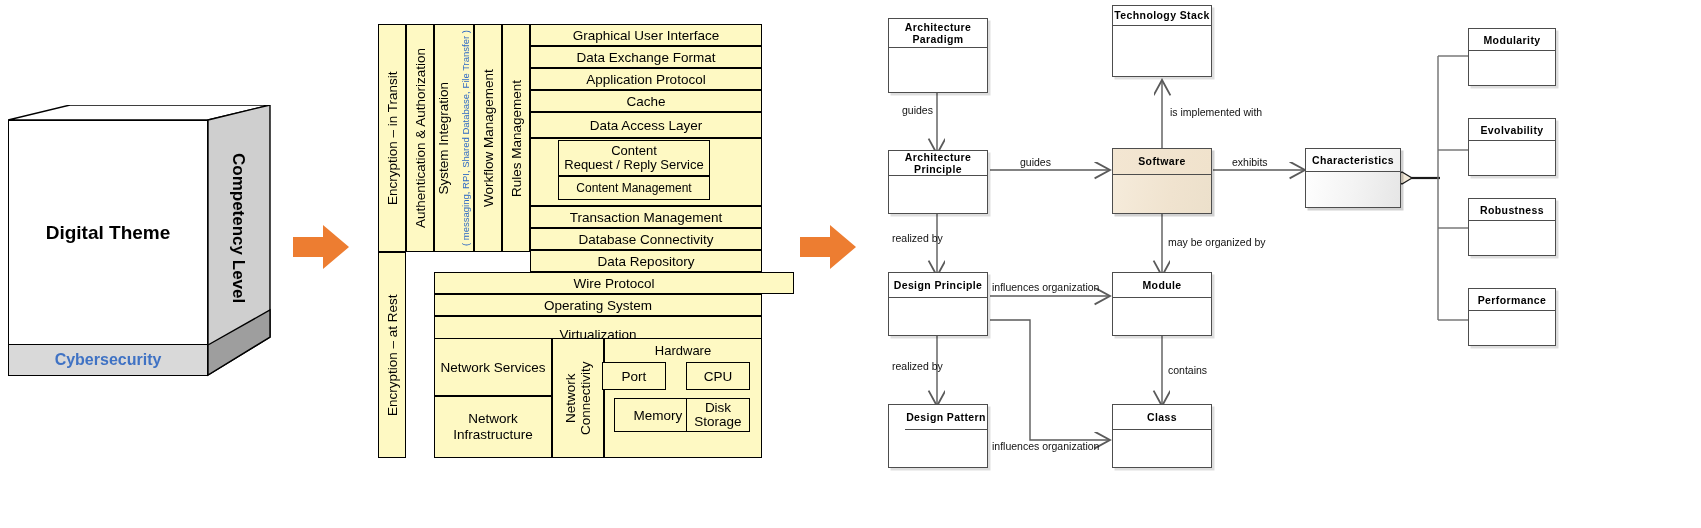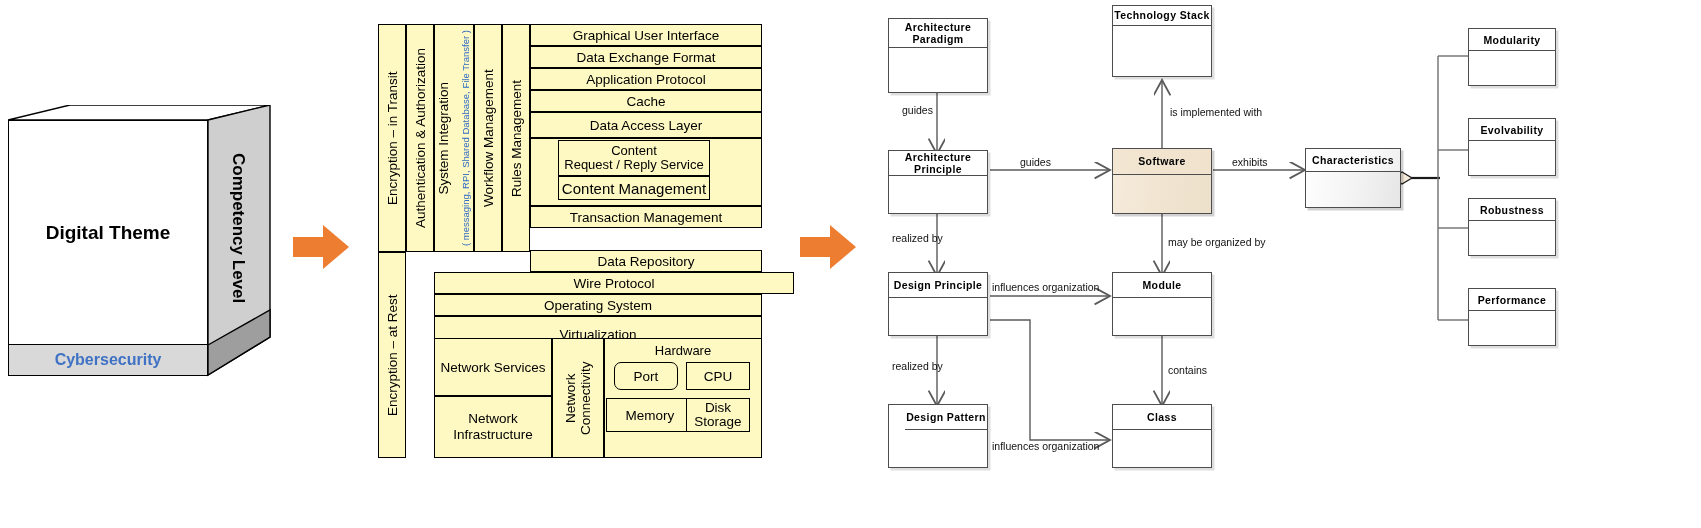--- a/index.html
+++ b/index.html
@@ -83,39 +83,40 @@
 
     <div class="bx" style="left:152px;top:0;width:232px;height:22px;">Graphical User Interface</div>
     <div class="bx" style="left:152px;top:22px;width:232px;height:22px;">Data Exchange Format</div>
     <div class="bx" style="left:152px;top:44px;width:232px;height:22px;">Application Protocol</div>
     <div class="bx" style="left:152px;top:66px;width:232px;height:22px;">Cache</div>
     <div class="bx" style="left:152px;top:88px;width:232px;height:26px;">Data Access Layer</div>
 
     <div class="bx" style="left:152px;top:114px;width:232px;height:68px;border:1.6px solid #000;"></div>
     <div class="bx" style="left:180px;top:116px;width:152px;height:36px;white-space:pre-line;font-size:13px;line-height:14px;">Content
 Request / Reply Service</div>
-    <div class="bx" style="left:180px;top:152px;width:152px;height:24px;font-size:15px;">Content Management</div>
+    <div class="bx" style="left:180px;top:152px;width:152px;height:24px;font-size:12px;">Content Management</div>
 
     <div class="bx" style="left:152px;top:182px;width:232px;height:22px;">Transaction Management</div>
+    <div class="bx" style="left:152px;top:204px;width:232px;height:22px;">Database Connectivity</div>
     <div class="bx" style="left:152px;top:226px;width:232px;height:22px;">Data Repository</div>
 
     <div class="bx" style="left:56px;top:248px;width:360px;height:22px;">Wire Protocol</div>
     <div class="bx" style="left:56px;top:270px;width:328px;height:22px;">Operating System</div>
     <div class="bx" style="left:56px;top:292px;width:328px;height:36px;">Virtualization</div>
 
     <div class="bx" style="left:56px;top:314px;width:118px;height:58px;">Network Services</div>
     <div class="bx" style="left:56px;top:372px;width:118px;height:62px;line-height:16px;">Network Infrastructure</div>
     <div class="bx bxv" style="left:174px;top:314px;width:52px;height:120px;line-height:15px;">Network Connectivity</div>
 
     <div class="bx" style="left:226px;top:314px;width:158px;height:120px;align-items:flex-start;">
       <span style="margin-top:4px;font-size:13px;">Hardware</span>
     </div>
-    <div class="bx" style="left:236px;top:338px;width:64px;height:28px;border-width:1.8px;border-radius:7px;">Port</div>
+    <div class="bx" style="left:224px;top:338px;width:64px;height:28px;border-width:1.8px;">Port</div>
     <div class="bx" style="left:308px;top:338px;width:64px;height:28px;border-width:1.8px;">CPU</div>
-    <div class="bx" style="left:228px;top:374px;width:88px;height:34px;border-width:1.8px;">Memory</div>
+    <div class="bx" style="left:236px;top:374px;width:88px;height:34px;border-width:1.8px;">Memory</div>
     <div class="bx" style="left:308px;top:374px;width:64px;height:34px;border-width:1.8px;line-height:14px;">Disk Storage</div>
   </div>
 
   <svg class="abs" style="left:800px;top:225px;" width="60" height="56">
     <polygon points="0,12 30,12 30,0 56,22 30,44 30,32 0,32" fill="#ed7d31"></polygon>
   </svg>
 
   <div class="abs" id="uml">
 
     <svg class="abs" style="left:0;top:0;width:821px;height:528px;">

